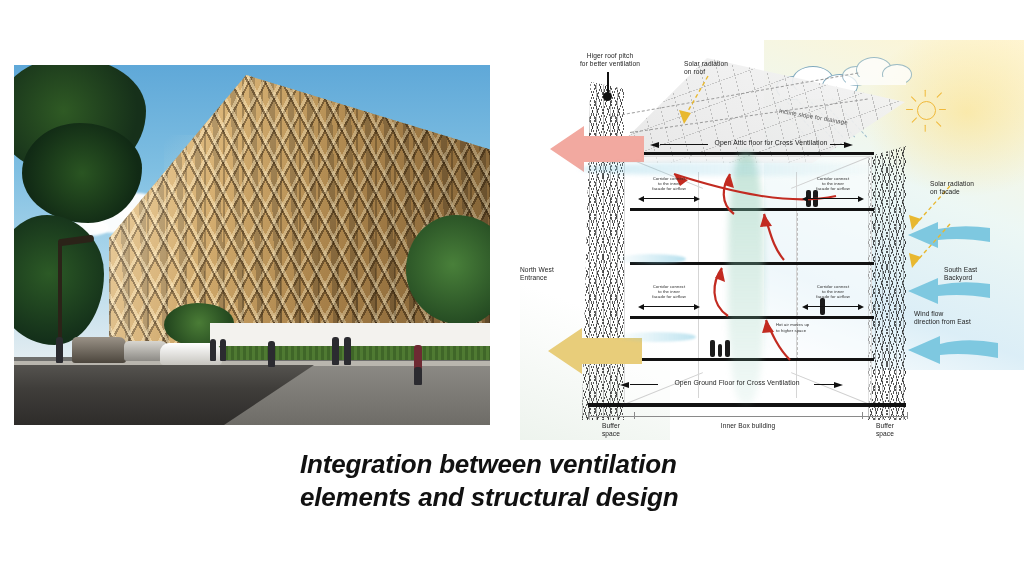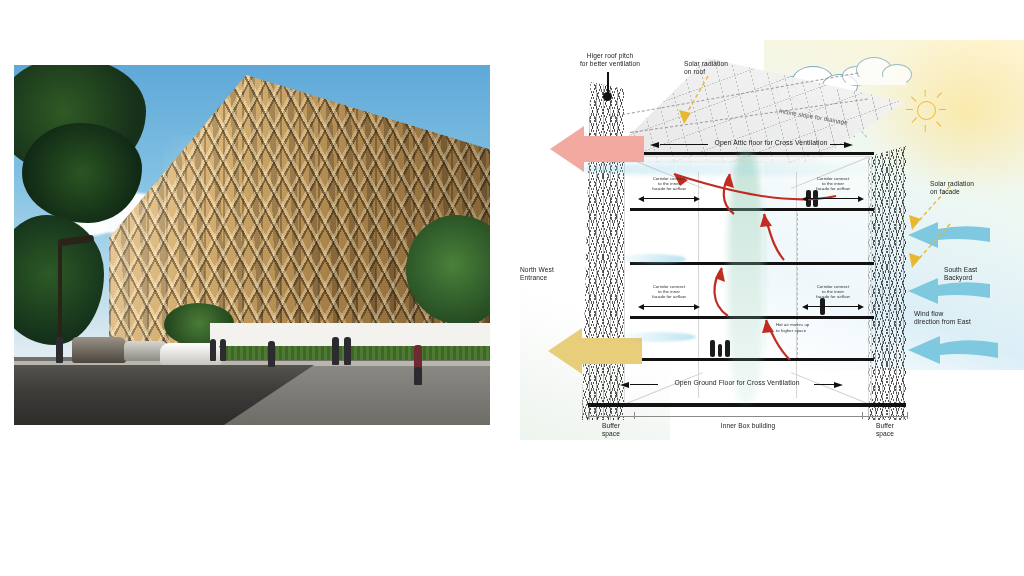--- a/index.html
+++ b/index.html
@@ -384,13 +384,15 @@
     </div>
     <div class="dlabel c" style="left:46px;top:10px;width:228px;">Inner Box building</div>
     <div style="position:absolute;left:274px;top:10px;width:46px;">
       <div class="dlabel c" style="position:relative;width:46px;">Buffer</div>
       <div class="dlabel c" style="position:relative;width:46px;">space</div>
     </div>
   </div>
 </div>
 
 <div id="caption">
+  <div>Integration between ventilation</div>
+  <div>elements and structural design</div>
 </div>
 
 </body></html>

